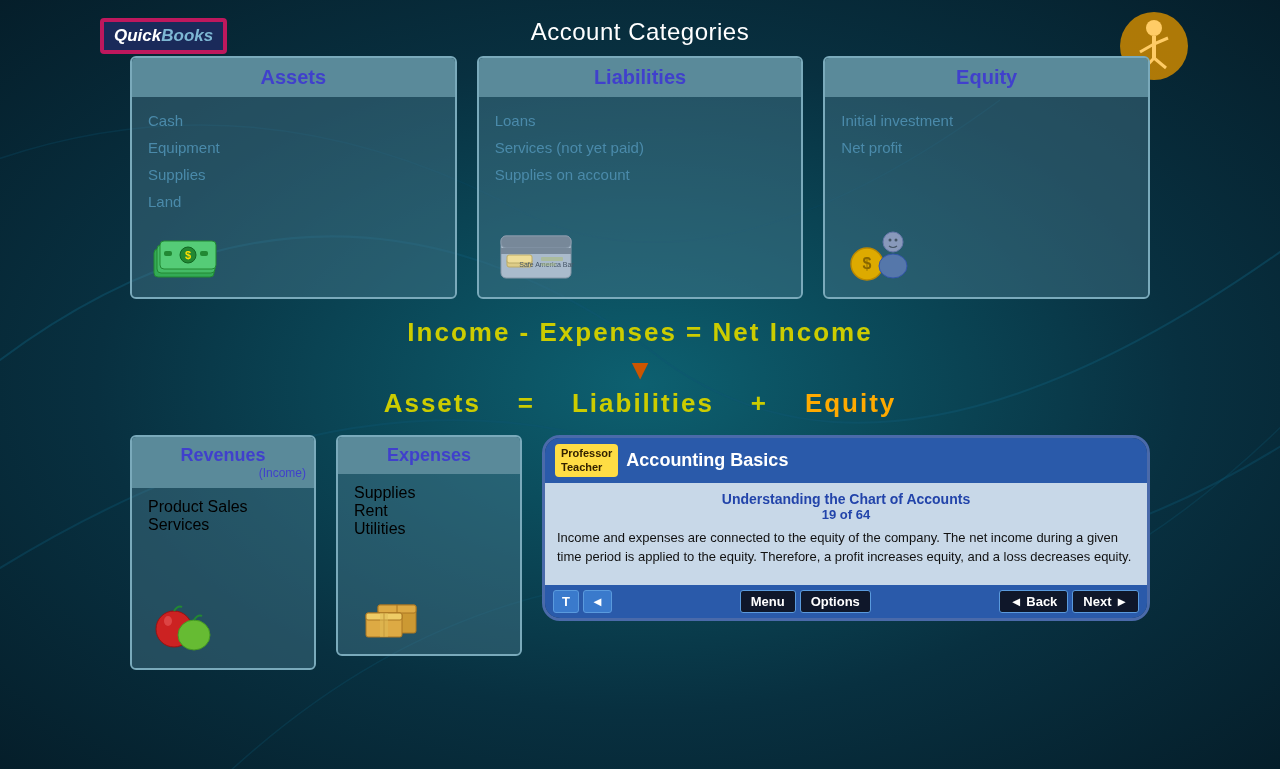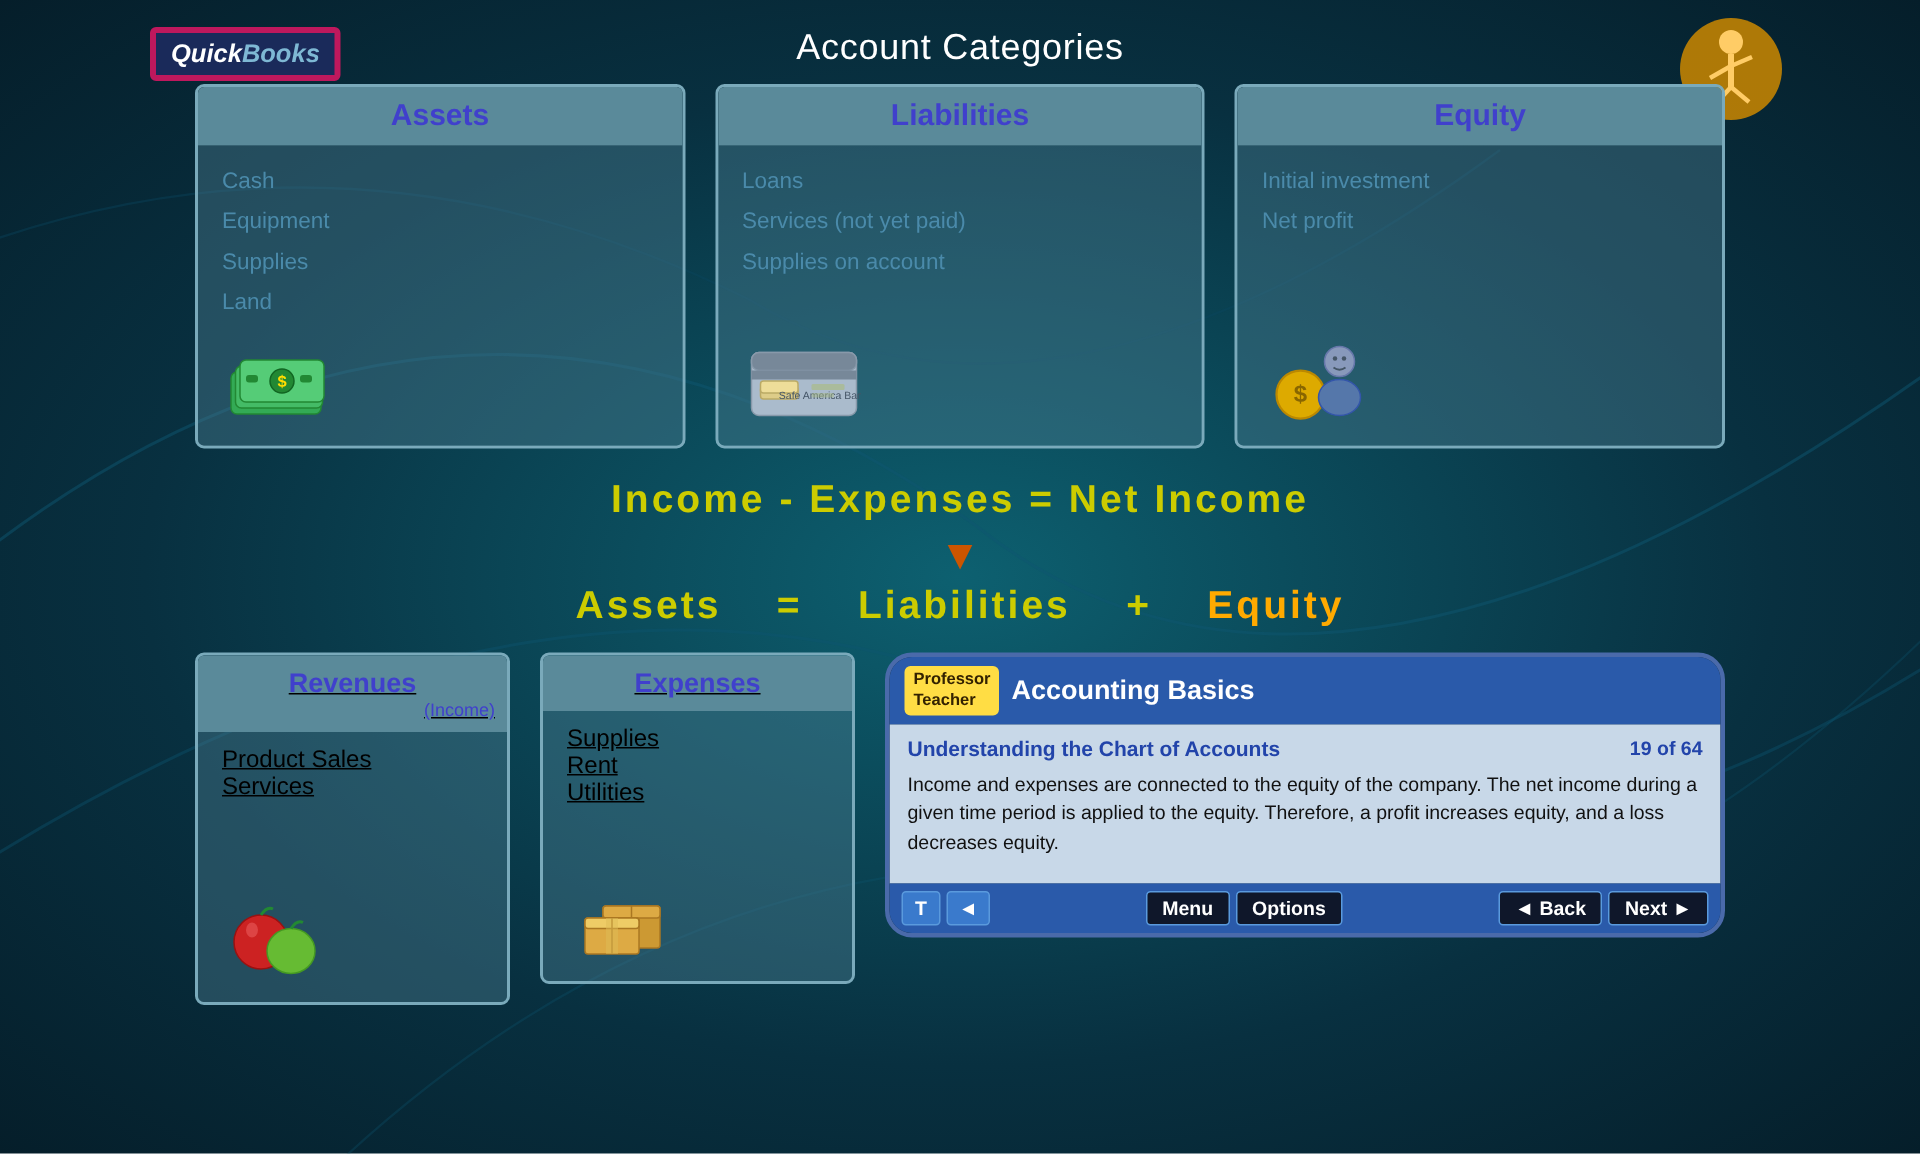--- a/index.html
+++ b/index.html
@@ -143,25 +143,24 @@
 
     
     .bottom-row {
       display: flex;
       gap: 20px;
       align-items: flex-start;
       padding: 0 0px;
     }
 
     .small-card {
-      width: 210px;
+      width: 186px;
       border: 2px solid #7aaabb;
       border-radius: 6px;
       overflow: hidden;
-      text-decoration: underline;
     }
 
     .small-card-header {
       background: #5a8a9a;
       text-align: center;
       padding: 8px;
       font-size: 18px;
       font-weight: bold;
       color: #4040cc;
     }
@@ -214,23 +213,24 @@
       font-weight: bold;
     }
 
     .prof-body {
       background: #c8d8e8;
       padding: 8px 12px;
     }
 
     .prof-subtitle-row {
       display: flex;
-      justify-content: space-between;
+      justify-content: center;
       align-items: center;
       margin-bottom: 6px;
+      flex-direction: column;
     }
 
     .prof-subtitle {
       font-size: 14px;
       font-weight: bold;
       color: #2244aa;
     }
 
     .prof-page {
       font-size: 13px;

